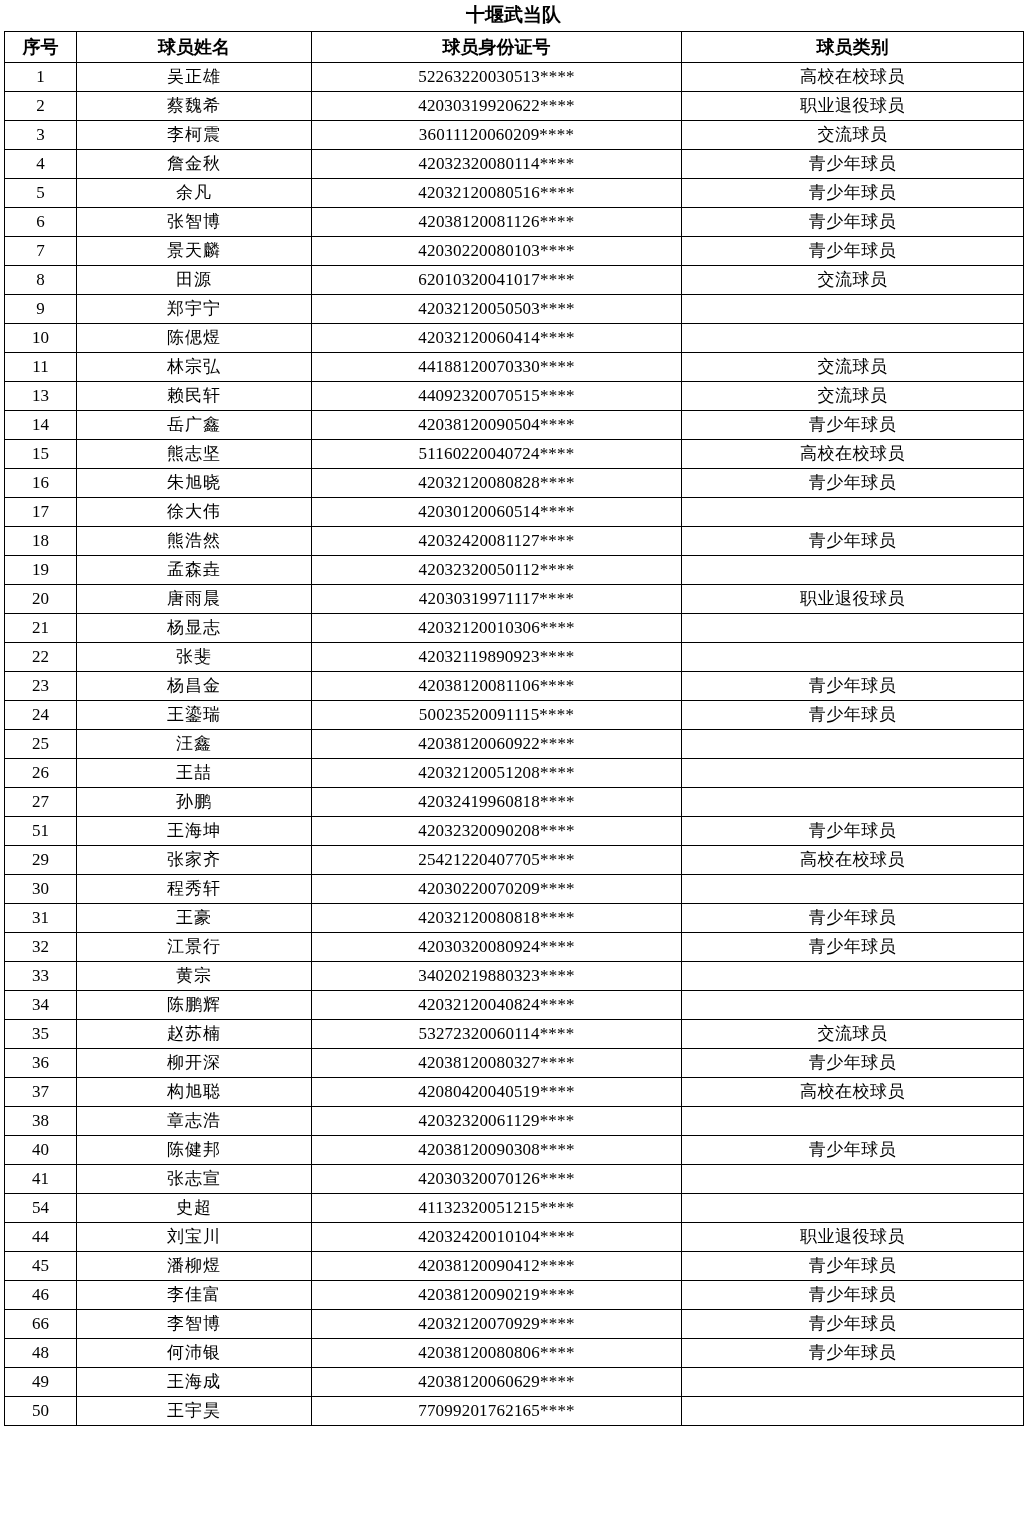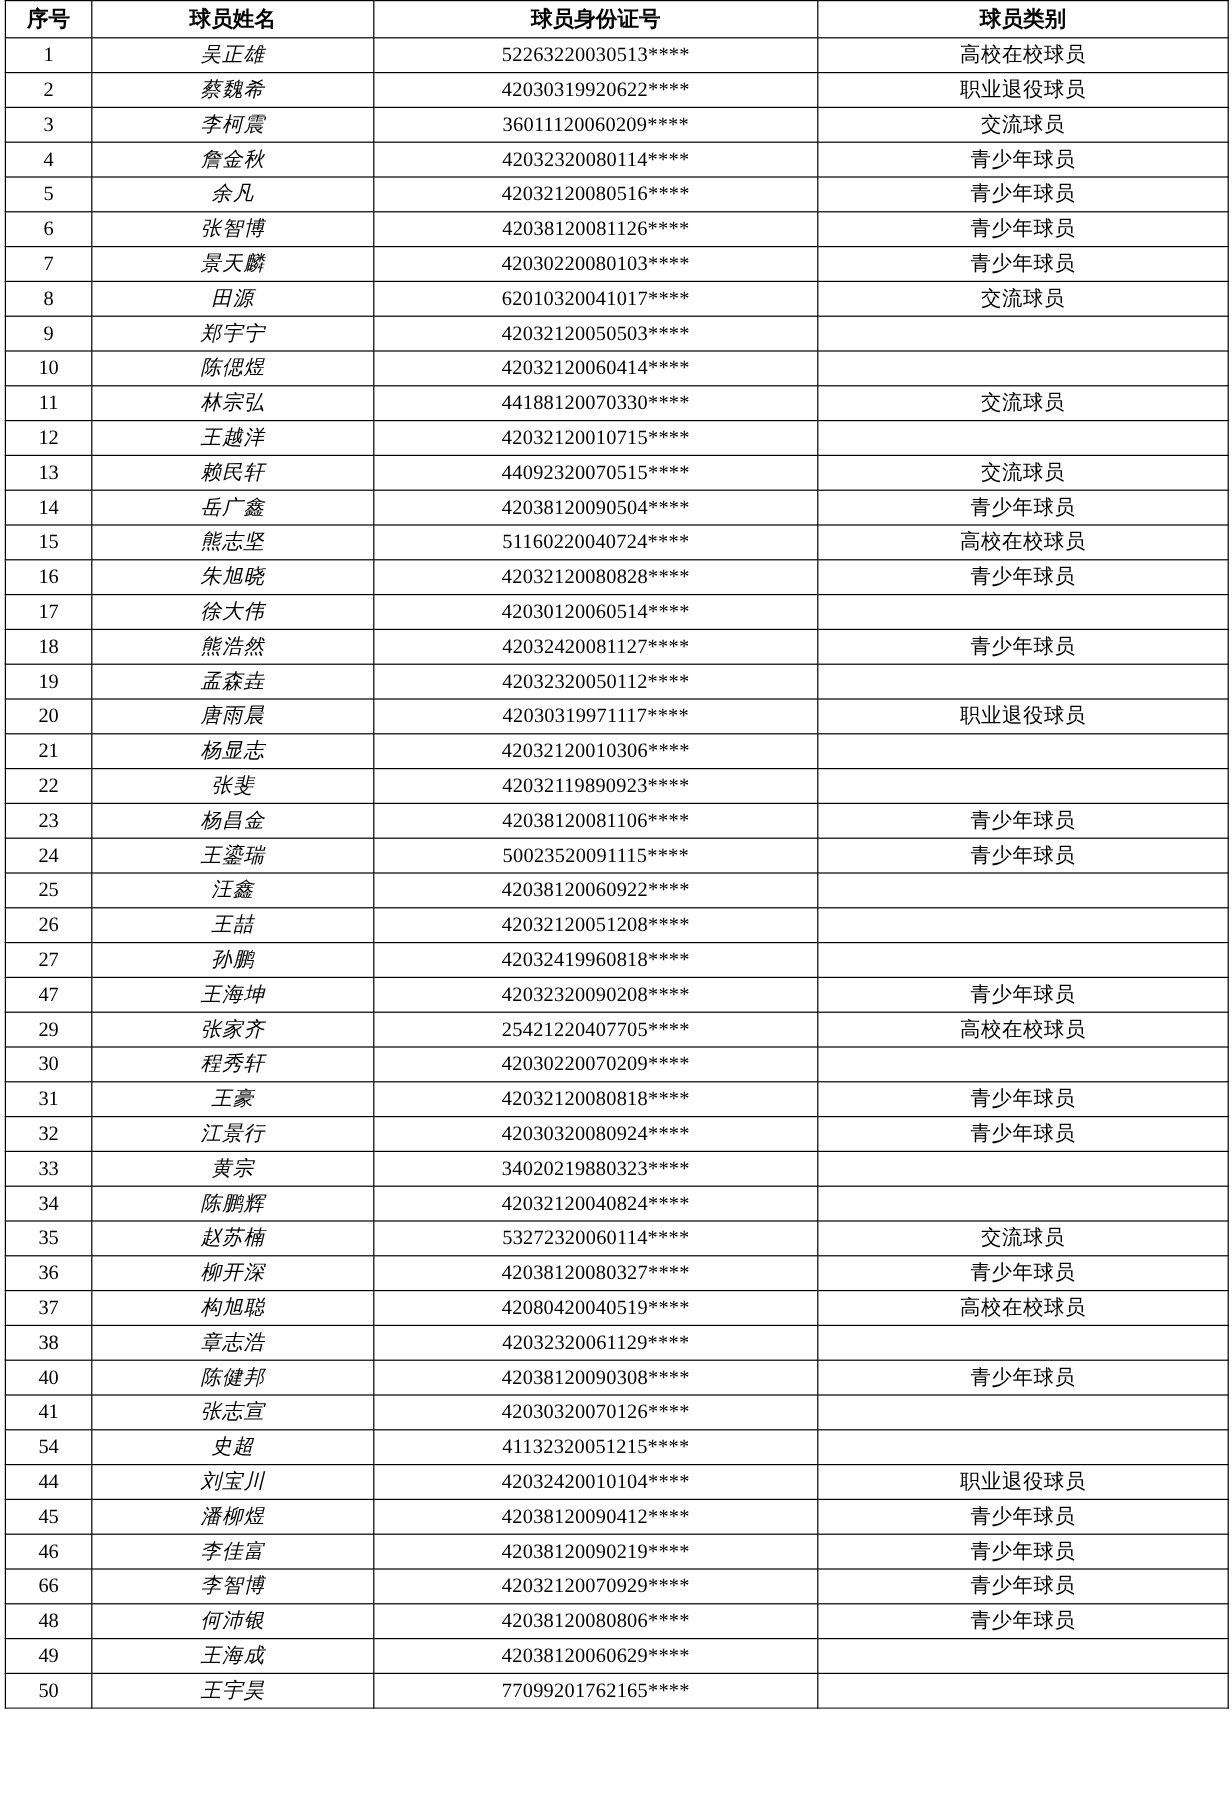--- a/index.html
+++ b/index.html
@@ -50,31 +50,31 @@
   col.c-index { width: 72px; }
   col.c-name  { width: 235px; }
   col.c-id    { width: 370px; }
   col.c-type  { width: 342px; }
   td.idnum {
     font-family: "Liberation Serif", "DejaVu Serif", serif;
     letter-spacing: 0.2px;
   }
   td.name {
     letter-spacing: 1px;
-    font-style: italic;
   }
   td.type {
     letter-spacing: 0.5px;
   }
 </style>
 </head>
 <body>
 
 <div class="page">
 
+  <div class="doc-title">十堰武当队</div>
 
   <table class="roster">
     <colgroup>
       <col class="c-index">
       <col class="c-name">
       <col class="c-id">
       <col class="c-type">
     </colgroup>
     <thead>
       <tr>
@@ -145,26 +145,20 @@
           <td class="idnum">42032120060414****</td>
           <td class="type"></td>
         </tr>
         <tr>
           <td class="idx">11</td>
           <td class="name">林宗弘</td>
           <td class="idnum">44188120070330****</td>
           <td class="type">交流球员</td>
         </tr>
         <tr>
-          <td class="idx">12</td>
-          <td class="name">王越洋</td>
-          <td class="idnum">42032120010715****</td>
-          <td class="type"></td>
-        </tr>
-        <tr>
           <td class="idx">13</td>
           <td class="name">赖民轩</td>
           <td class="idnum">44092320070515****</td>
           <td class="type">交流球员</td>
         </tr>
         <tr>
           <td class="idx">14</td>
           <td class="name">岳广鑫</td>
           <td class="idnum">42038120090504****</td>
           <td class="type">青少年球员</td>
@@ -241,21 +235,21 @@
           <td class="idnum">42032120051208****</td>
           <td class="type"></td>
         </tr>
         <tr>
           <td class="idx">27</td>
           <td class="name">孙鹏</td>
           <td class="idnum">42032419960818****</td>
           <td class="type"></td>
         </tr>
         <tr>
-          <td class="idx">47</td>
+          <td class="idx">51</td>
           <td class="name">王海坤</td>
           <td class="idnum">42032320090208****</td>
           <td class="type">青少年球员</td>
         </tr>
         <tr>
           <td class="idx">29</td>
           <td class="name">张家齐</td>
           <td class="idnum">25421220407705****</td>
           <td class="type">高校在校球员</td>
         </tr>

